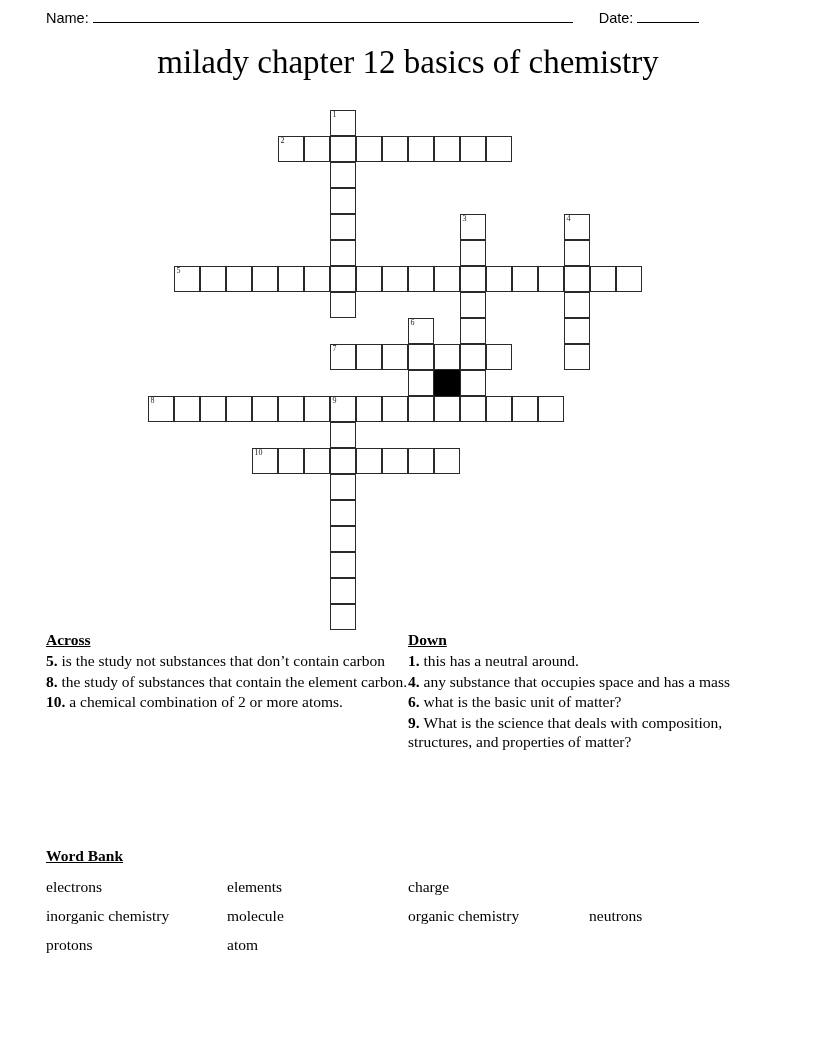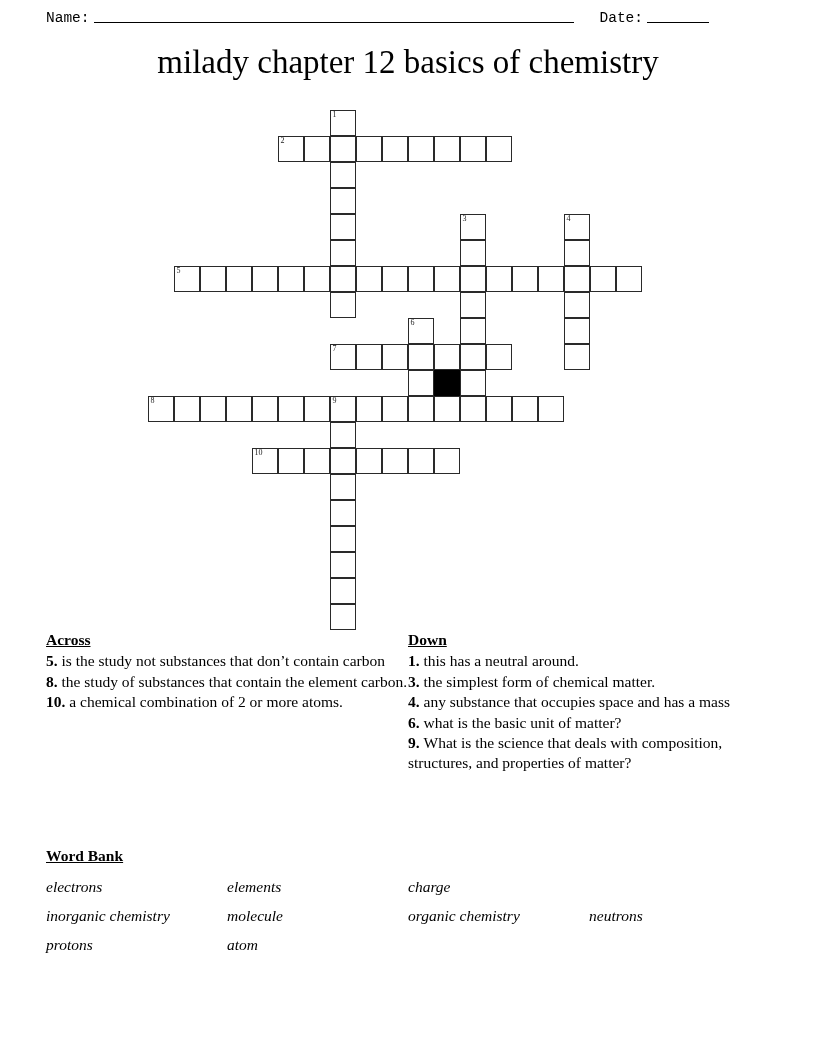--- a/index.html
+++ b/index.html
@@ -18,21 +18,21 @@
 
   
   .hdr {
     position: absolute;
     left: 46px;
     top: 0px;
     width: 724px;
     height: 26px;
     display: flex;
     align-items: flex-end;
-    font-family: Liberation Mono, monospace;
+    font-family: Liberation Sans, sans-serif;
     font-size: 14.5px;
   }
   .hdr-label { white-space: nowrap; }
   .hdr-rule-long {
     flex: 0 0 480px;
     border-bottom: 1px solid #000;
     margin: 0 0 3px 4px;
     height: 12px;
   }
   .hdr-gap { flex: 0 0 26px; }
@@ -130,21 +130,20 @@
   .wb-head {
     font-size: 15.5px;
     font-weight: bold;
     text-decoration: underline;
     line-height: 20px;
     margin: 0 0 6px 0;
   }
   .wb-row {
     display: flex;
     line-height: 29px;
-    font-style: italic;
   }
   .wb-cell {
     width: 181px;
     font-size: 15.5px;
     white-space: nowrap;
   }
 </style>
 </head>
 <body>
 
@@ -268,21 +267,20 @@
 <div class="clues">
   <div class="cluecol" id="across-col">
     <div class="clue-head">Across</div>
       <div class="clue"><span class="num">5. </span><span>is the study not substances that don’t contain carbon</span></div>
       <div class="clue"><span class="num">8. </span><span>the study of substances that contain the element carbon.</span></div>
       <div class="clue"><span class="num">10. </span><span>a chemical combination of 2 or more atoms.</span></div>
     </div>
   <div class="cluecol right" id="down-col">
     <div class="clue-head">Down</div>
   <div class="clue"><span class="num">1. </span><span>this has a neutral around.</span></div>
-      <div class="clue"><span class="num">3. </span><span>the simplest form of chemical matter.</span></div>
       <div class="clue"><span class="num">4. </span><span>any substance that occupies space and has a mass</span></div>
       <div class="clue"><span class="num">6. </span><span>what is the basic unit of matter?</span></div>
       <div class="clue"><span class="num">9. </span><span>What is the science that deals with composition, structures, and properties of matter?</span></div>
     </div>
 </div>
 
 <div class="wb">
   <div class="wb-head">Word Bank</div>
   <div id="wb-rows">
       <div class="wb-row">

